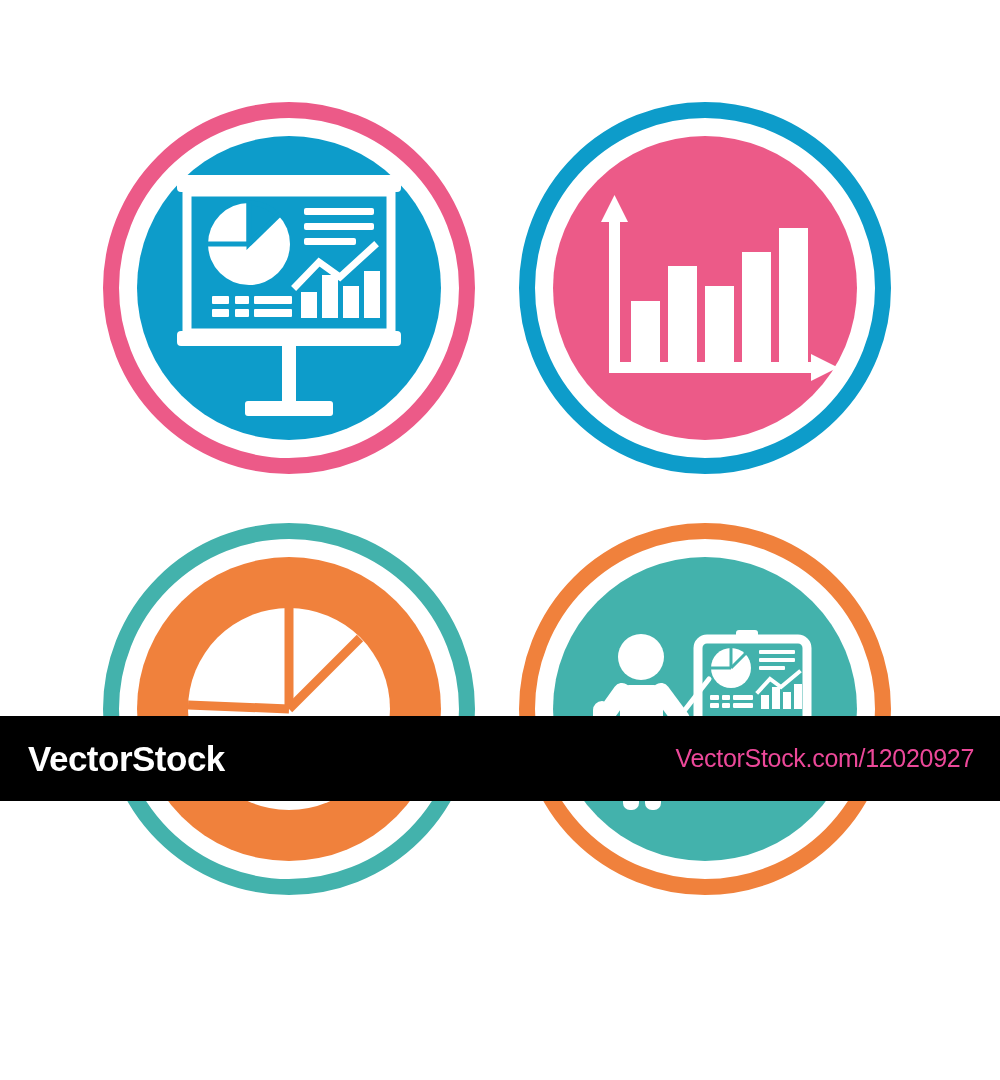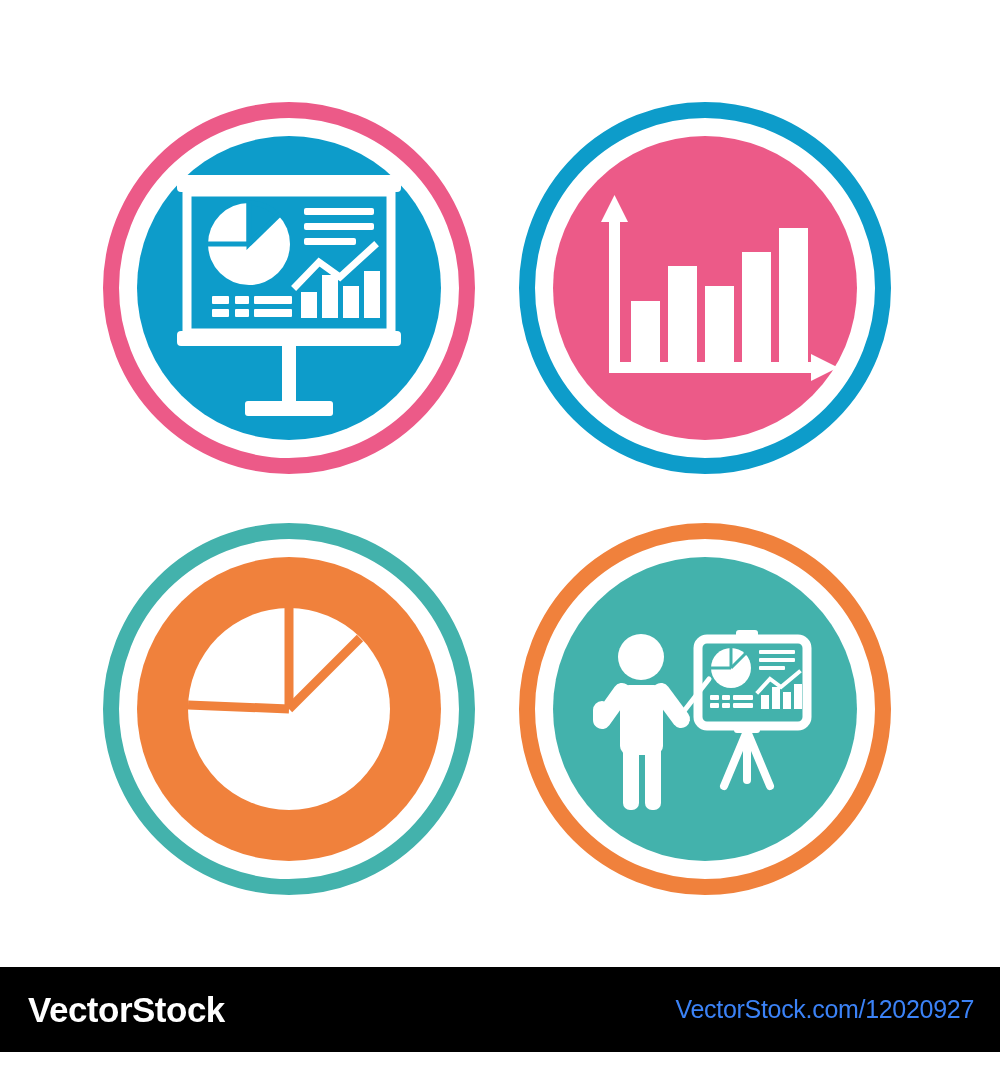--- a/index.html
+++ b/index.html
@@ -5,21 +5,21 @@
   * { margin:0; padding:0; box-sizing:border-box; }
   html,body{
     width:1000px; height:1080px;
     background:#ffffff;
     font-family:"Liberation Sans", sans-serif;
     overflow:hidden;
   }
   #stage{
     position:relative;
     width:1000px;
-    height:1052px;
+    height:801px;
     background:#ffffff;
   }
   .icon-grid{
     position:absolute;
     left:0; top:0;
     width:1000px;
     height:995px;
   }
   .icon-cell{
     position:absolute;
@@ -47,21 +47,21 @@
   }
   .footer .brand{
     color:#ffffff;
     font-size:35px;
     font-weight:bold;
     letter-spacing:-0.5px;
     line-height:1;
     white-space:nowrap;
   }
   .footer .url{
-    color:#3b82f6;
+    color:#ec4899;
     font-size:25px;
     font-weight:normal;
     letter-spacing:-0.3px;
     line-height:1;
     white-space:nowrap;
   }
 </style>
 </head>
 <body>
 

